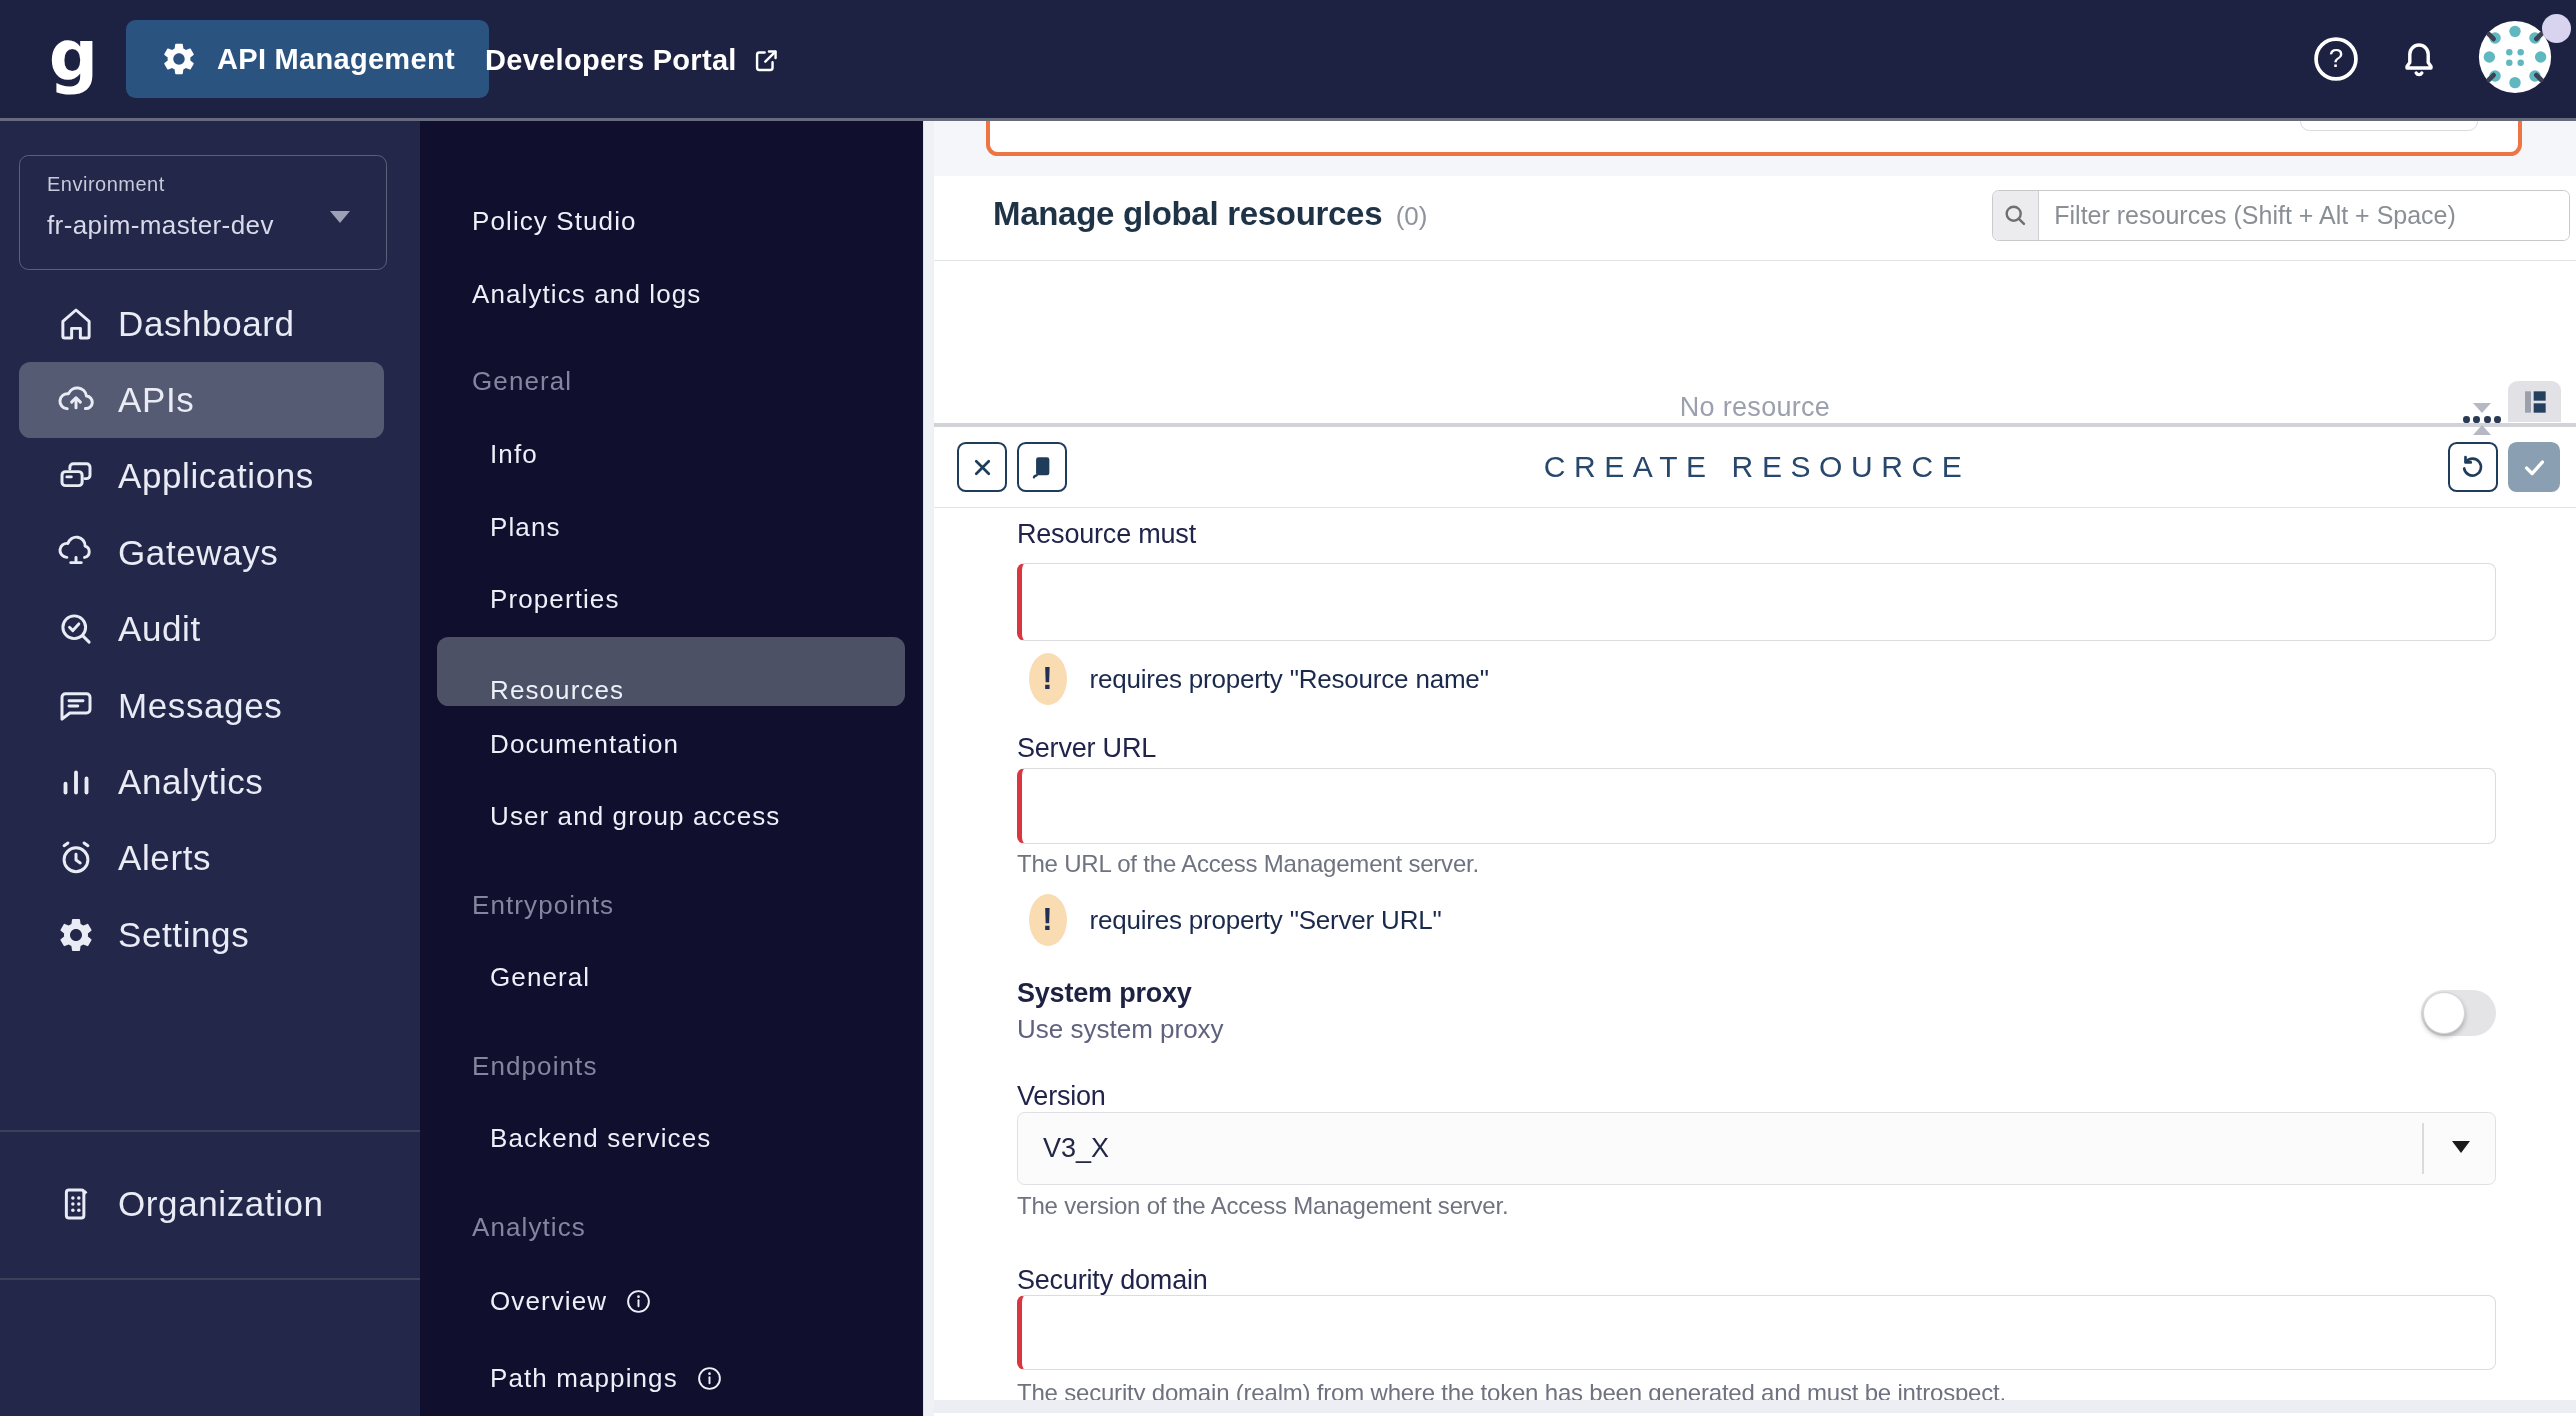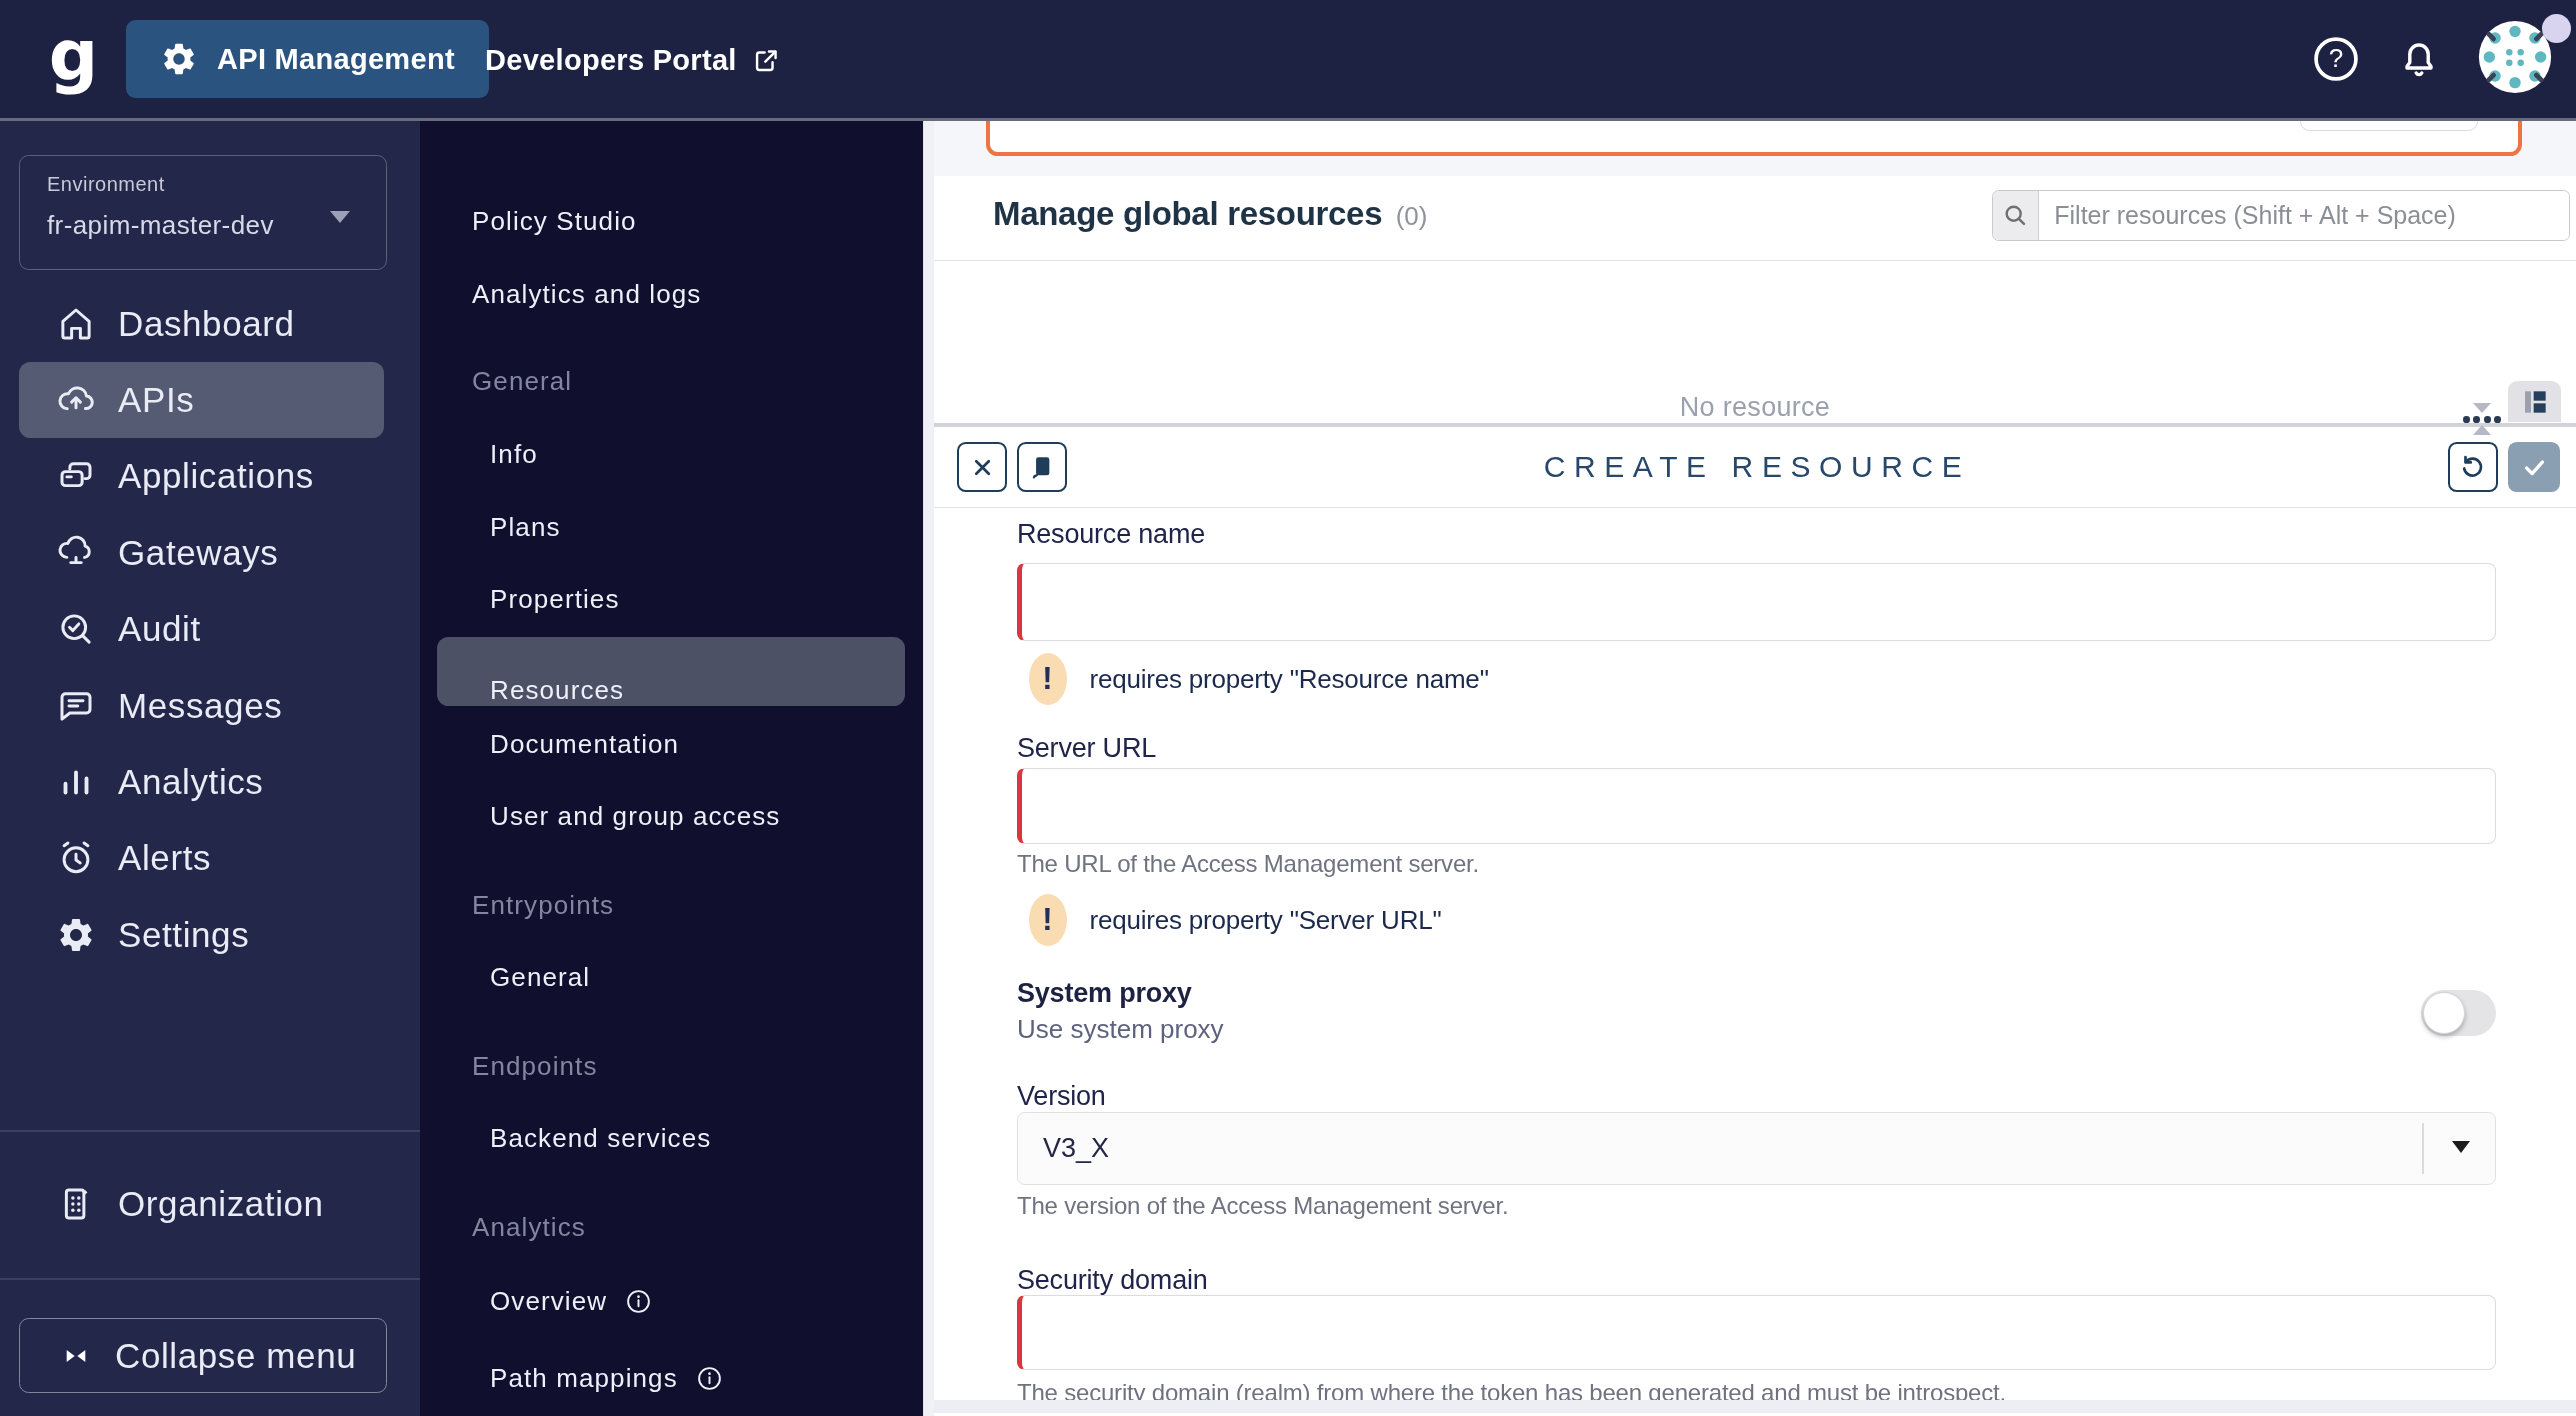--- a/index.html
+++ b/index.html
@@ -259,29 +259,20 @@
               <circle cx="13.6" cy="12" r="1"></circle>
               <circle cx="10.2" cy="15.5" r="1"></circle>
               <circle cx="13.6" cy="15.5" r="1"></circle>
             </g>
           </svg>
         </span>
       <span class="nav-label">Organization</span>
     </div>
     <div class="sb-divider" style="top:1157px;"></div>
 
-    <button class="collapse-btn">
-      <span style="display:flex;">
-        <svg width="32" height="32" viewBox="0 0 24 24" fill="#fff">
-            <path d="M5 7.5v9l6-4.5z"></path>
-            <path d="M19 7.5v9l-6-4.5z"></path>
-          </svg>
-      </span>
-      <span class="nav-label">Collapse menu</span>
-    </button>
   </nav>
 
   <nav class="submenu">
     <div class="sm-row" style="top:66px;">
         <span class="sm-label">Policy Studio</span>
       </div>
     <div class="sm-row" style="top:139px;">
         <span class="sm-label">Analytics and logs</span>
       </div>
 
@@ -417,21 +408,21 @@
             <button class="check-btn">
               <svg width="29" height="29" viewBox="0 0 24 24" fill="none" stroke="#fff" stroke-width="2.8" stroke-linecap="round" stroke-linejoin="round">
                   <path d="M5.5 12.5 10 17 18.5 7.5"></path>
                 </svg>
             </button>
           </div>
         </div>
 
         <div class="form">
 
-          <div class="f-label" style="top:10.5px;">Resource name</div>
+          <div class="f-label" style="top:10.5px;">Resource must</div>
           <input class="f-input" style="top: 55px; height: 78px; font-size: 27px; padding: 0px 23px; color: rgb(32, 36, 74); outline: none;">
           <div class="warn-row" style="top:145px;">
             <span class="warn-ico">!</span>
             <span class="warn-text">requires property "Resource name"</span>
           </div>
 
           <div class="f-label" style="top:225px;">Server URL</div>
           <input class="f-input" style="top: 260px; height: 76px; font-size: 27px; padding: 0px 23px; color: rgb(32, 36, 74); outline: none;">
           <div class="f-hint" style="top:342px;">The URL of the Access Management server.</div>
           <div class="warn-row" style="top:386px;">

